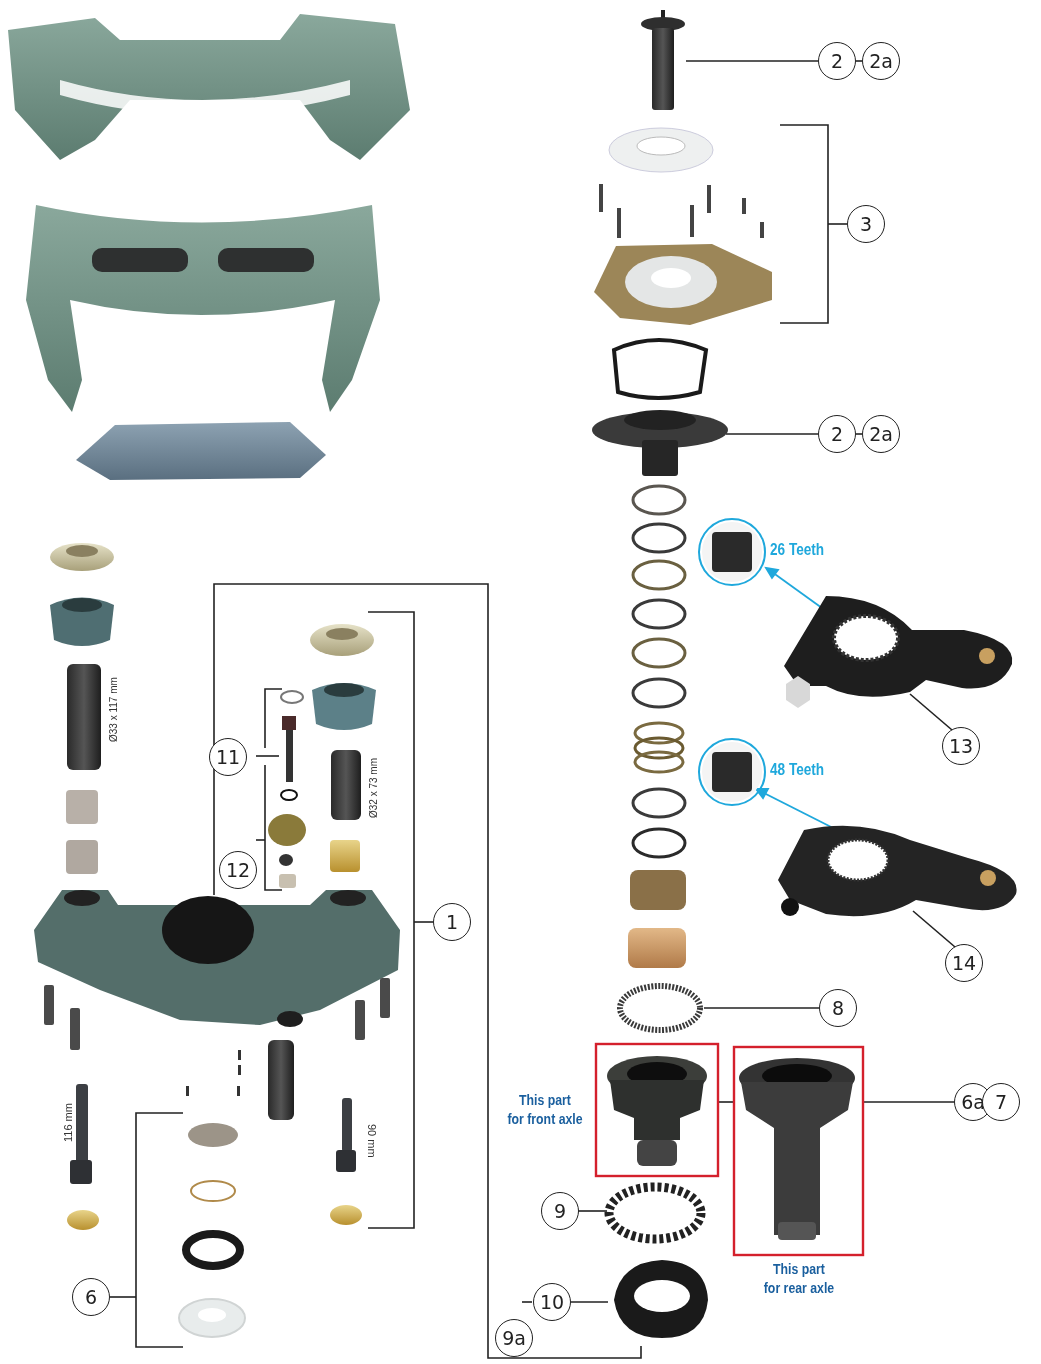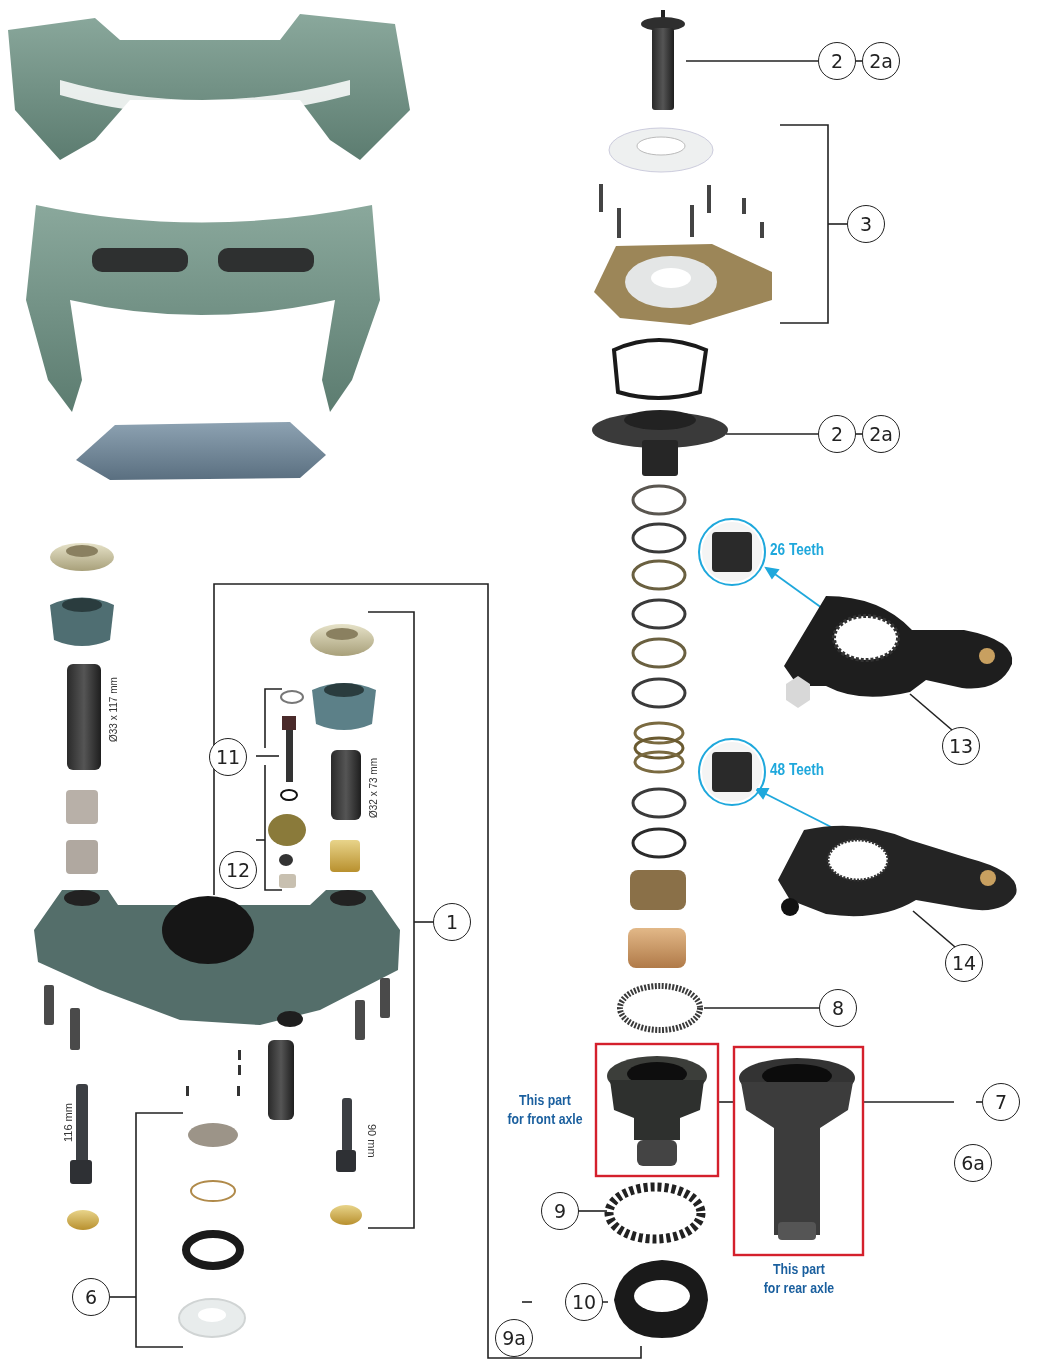--- a/index.html
+++ b/index.html
@@ -338,20 +338,20 @@
   <div class="callout" style="left:862px; top:42px;">2a</div>
   <div class="callout" style="left:847px; top:205px;">3</div>
   <div class="callout" style="left:818px; top:415px;">2</div>
   <div class="callout" style="left:862px; top:415px;">2a</div>
   <div class="callout" style="left:209px; top:738px;">11</div>
   <div class="callout" style="left:219px; top:822px;margin-top:29px;">12</div>
   <div class="callout" style="left:942px; top:727px;text-align:right;">13</div>
   <div class="callout" style="left:945px; top:944px;">14</div>
   <div class="callout" style="left:433px; top:903px;">1</div>
   <div class="callout" style="left:819px; top:989px;">8</div>
-  <div class="callout" style="left:954px; top:1144px;">6a</div>
+  <div class="callout" style="left:954px; top:1083px;">6a</div>
   <div class="callout" style="left:982px; top:1083px;">7</div>
   <div class="callout" style="left:541px; top:1192px;">9</div>
   <div class="callout" style="left:495px; top:1283px;margin-top:36px;">9a</div>
-  <div class="callout" style="left:533px; top:1283px;margin-left:32px;">10</div>
+  <div class="callout" style="left:533px; top:1283px;">10</div>
   <div class="callout" style="left:72px; top:1278px;">6</div>
 
 </div>
 
 </body></html>

